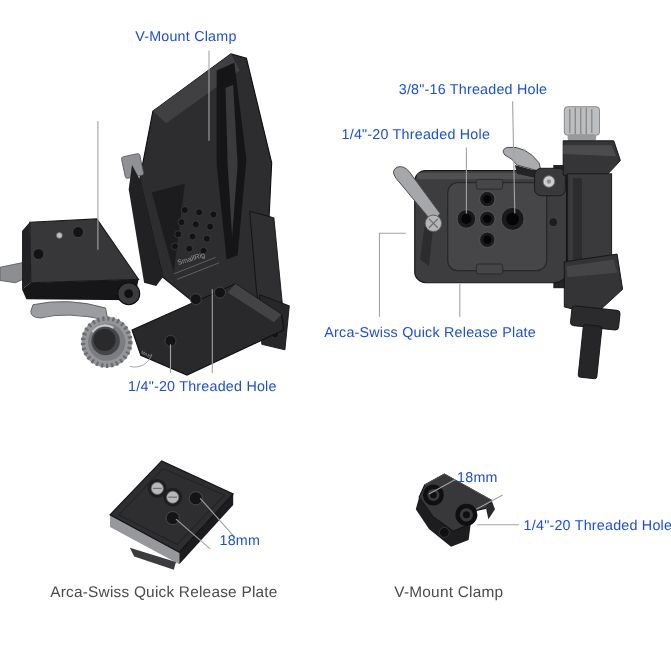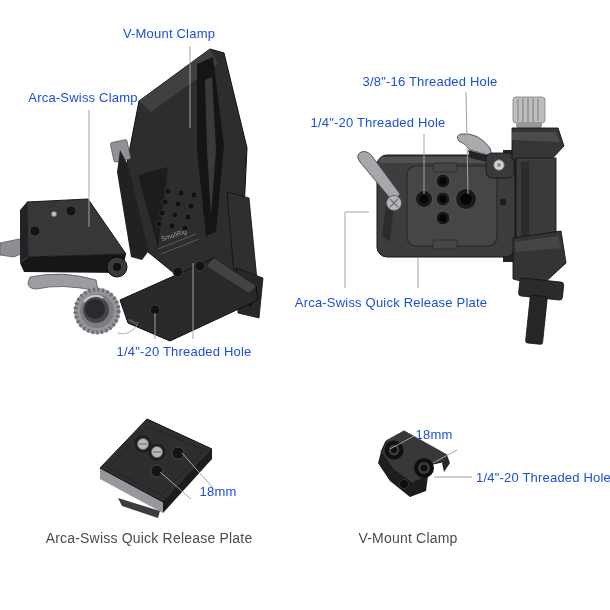--- a/index.html
+++ b/index.html
@@ -200,21 +200,20 @@
       <line x1="182" y1="453" x2="213" y2="488"></line>
       <line x1="160" y1="472" x2="191" y2="499"></line>
 
       <line x1="390" y1="449" x2="414" y2="436"></line>
       <line x1="433" y1="463" x2="457" y2="450"></line>
       <line x1="434" y1="477" x2="472" y2="477"></line>
     </g>
   </svg>
 
   <div class="label" style="left:169px;top:33px">V-Mount Clamp</div>
-  <div class="label" style="left:83px;top:97px">Arca-Swiss Clamp</div>
   <div class="label" style="left:184px;top:351px">1/4"-20 Threaded Hole</div>
 
   <div class="label" style="left:430px;top:81px">3/8"-16 Threaded Hole</div>
   <div class="label" style="left:378px;top:122px">1/4"-20 Threaded Hole</div>
   <div class="label" style="left:391px;top:302px">Arca-Swiss Quick Release Plate</div>
 
   <div class="label" style="left:218px;top:491px">18mm</div>
   <div class="caption" style="left:149px;top:538px">Arca-Swiss Quick Release Plate</div>
 
   <div class="label" style="left:434px;top:434px">18mm</div>

